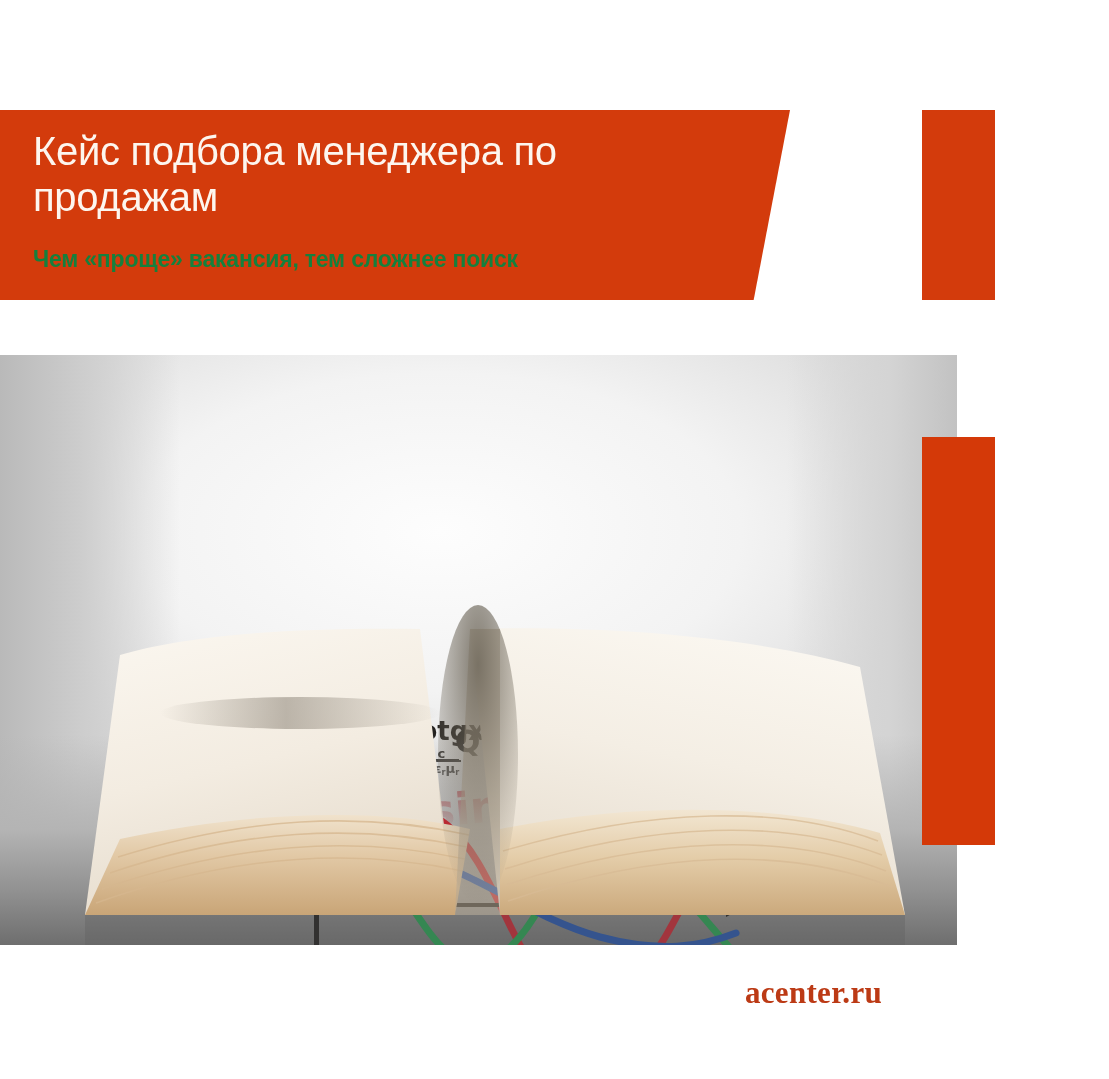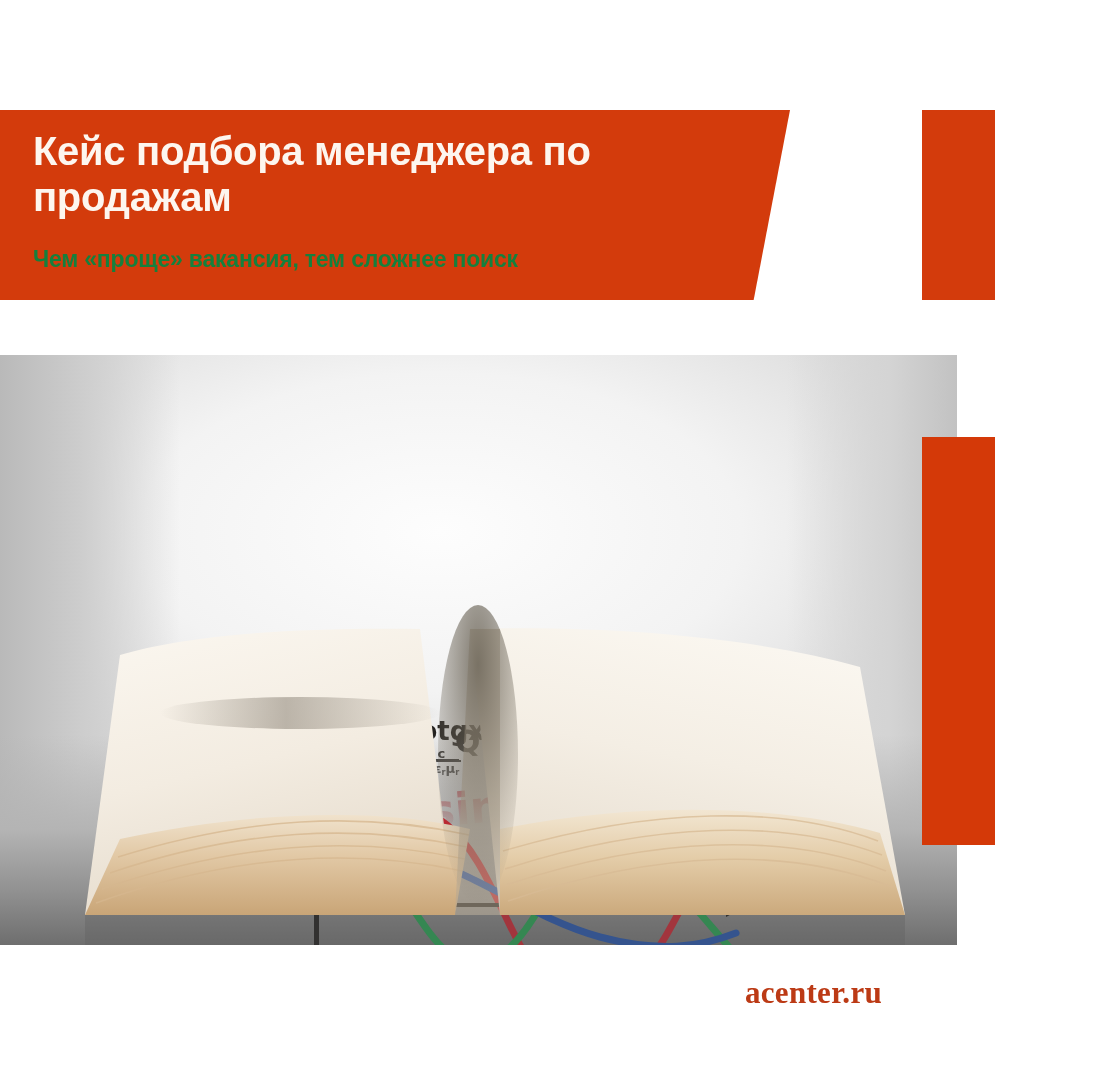--- a/index.html
+++ b/index.html
@@ -27,21 +27,21 @@
     z-index: 5;
   }
   #header-title {
     position: absolute;
     left: 33px;
     top: 128px;
     width: 700px;
     color: #fdf6ef;
     font-size: 40px;
     line-height: 46px;
-    font-weight: bold;
+    font-weight: normal;
     letter-spacing: -0.3px;
     z-index: 6;
     font-stretch: condensed;
   }
   #header-subtitle {
     position: absolute;
     left: 33px;
     top: 245px;
     width: 700px;
     color: #15803d;

